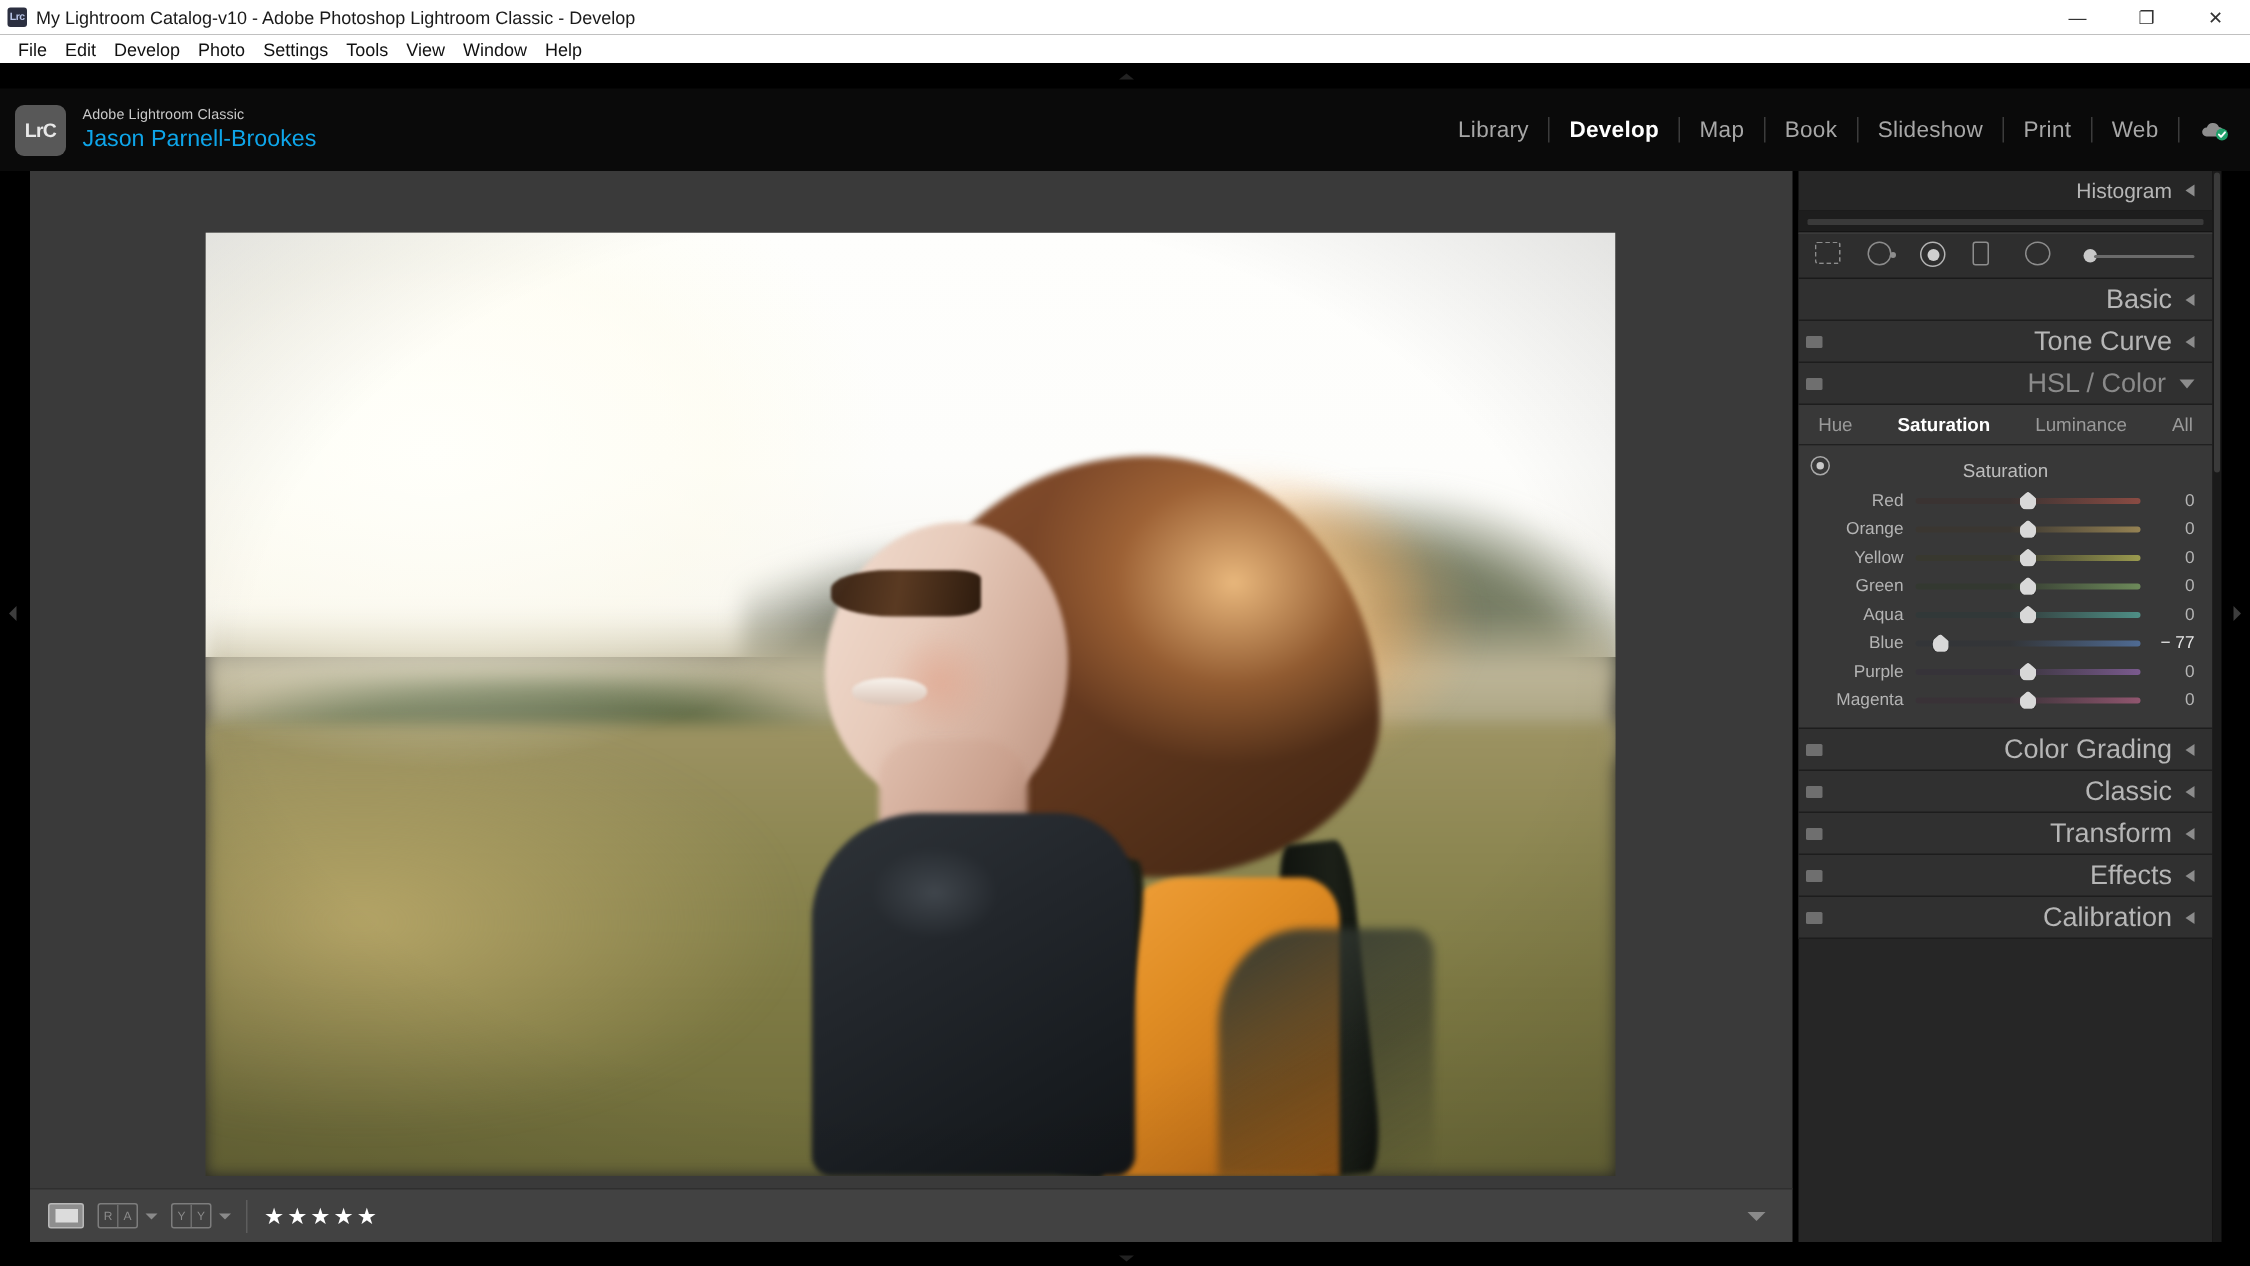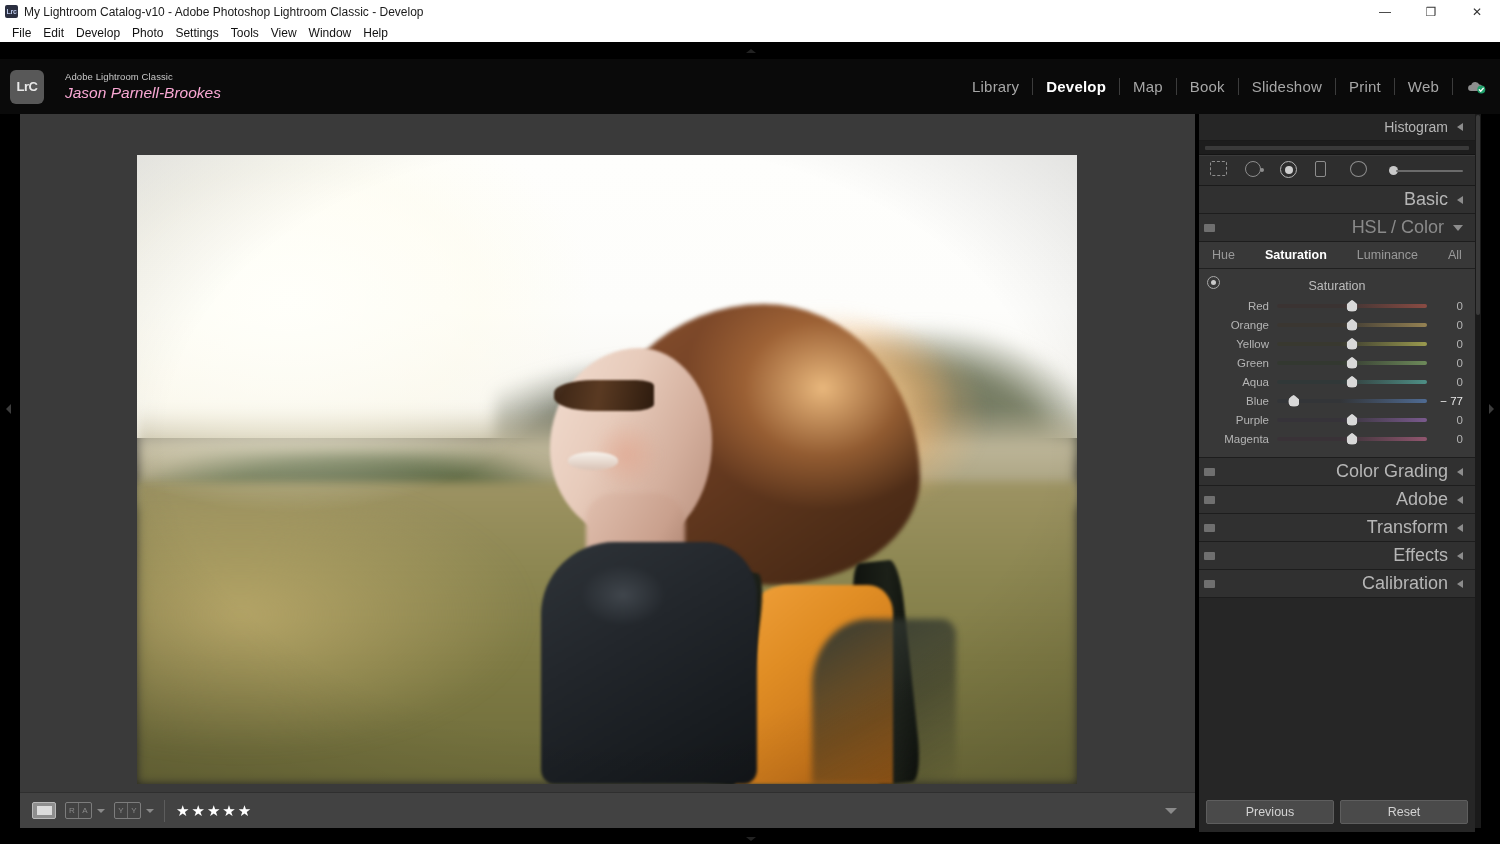--- a/index.html
+++ b/index.html
@@ -46,23 +46,23 @@
     position:absolute; left:0; top:17px; width:1500px; height:55px;
     background:#0a0a0a;
     display:flex; align-items:center;
   }
   .identity{ display:flex; align-items:center; padding-left:10px; }
   .lrc-badge{
     width:34px;height:34px;border-radius:6px;background:#585858;
     color:#e8e8e8;font-size:13px;font-weight:bold;line-height:34px;
     text-align:center;letter-spacing:-0.5px;
   }
-  .identity-text{ margin-left:21px; line-height:1.15; }
+  .identity-text{ margin-left:11px; line-height:1.15; }
   .identity-small{ font-size:9.5px; color:#c9c9c9; letter-spacing:.1px;}
-  .identity-name{ font-size:15.5px; color:#f9a8d4; margin-top:1px;font-style:italic; }
+  .identity-name{ font-size:15.5px; color:#0ea5e9; margin-top:1px; }
 
   .modules{
     margin-left:auto; display:flex; align-items:center;
     padding-right:14px; gap:0px;
   }
   .module{
     font-size:15px; color:#a7a7a7; padding:0 13px; letter-spacing:.2px;
   }
   .module.active{ color:#ffffff; font-weight:bold; }
   .mod-sep{ width:1px; height:17px; background:#3c3c3c; }
@@ -515,20 +515,25 @@
         <div class="trk"></div>
       </div>
     </div>
 
     <div class="pnl-row nosw">
 
       <span>Basic</span>
       <span class="arr"></span>
     </div>
 
+    <div class="pnl-row">
+      <span class="sw"></span>
+      <span>Tone Curve</span>
+      <span class="arr"></span>
+    </div>
 
     <div class="pnl-row dim">
       <span class="sw"></span>
       <span>HSL / Color</span>
       <span class="arr-dn"></span>
     </div>
 
     <div class="hsl-tabs">
       <div class="hsl-tab">Hue</div>
       <div class="hsl-sep"></div>
@@ -612,21 +617,21 @@
         </div>
     </div>
 
     <div class="pnl-row">
       <span class="sw"></span>
       <span>Color Grading</span>
       <span class="arr"></span>
     </div>
     <div class="pnl-row">
       <span class="sw"></span>
-      <span>Adobe</span>
+      <span>Classic</span>
       <span class="arr"></span>
     </div>
     <div class="pnl-row">
       <span class="sw"></span>
       <span>Transform</span>
       <span class="arr"></span>
     </div>
     <div class="pnl-row">
       <span class="sw"></span>
       <span>Effects</span>
@@ -636,18 +641,14 @@
       <span class="sw"></span>
       <span>Calibration</span>
       <span class="arr"></span>
     </div>
   </div>
 
   <div class="rscroll">
       <i></i>
     </div>
 
-  <div class="pbtns">
-    <div class="pbtn">Previous</div>
-    <div class="pbtn">Reset</div>
-  </div>
 
 </div>
 
 </body></html>

